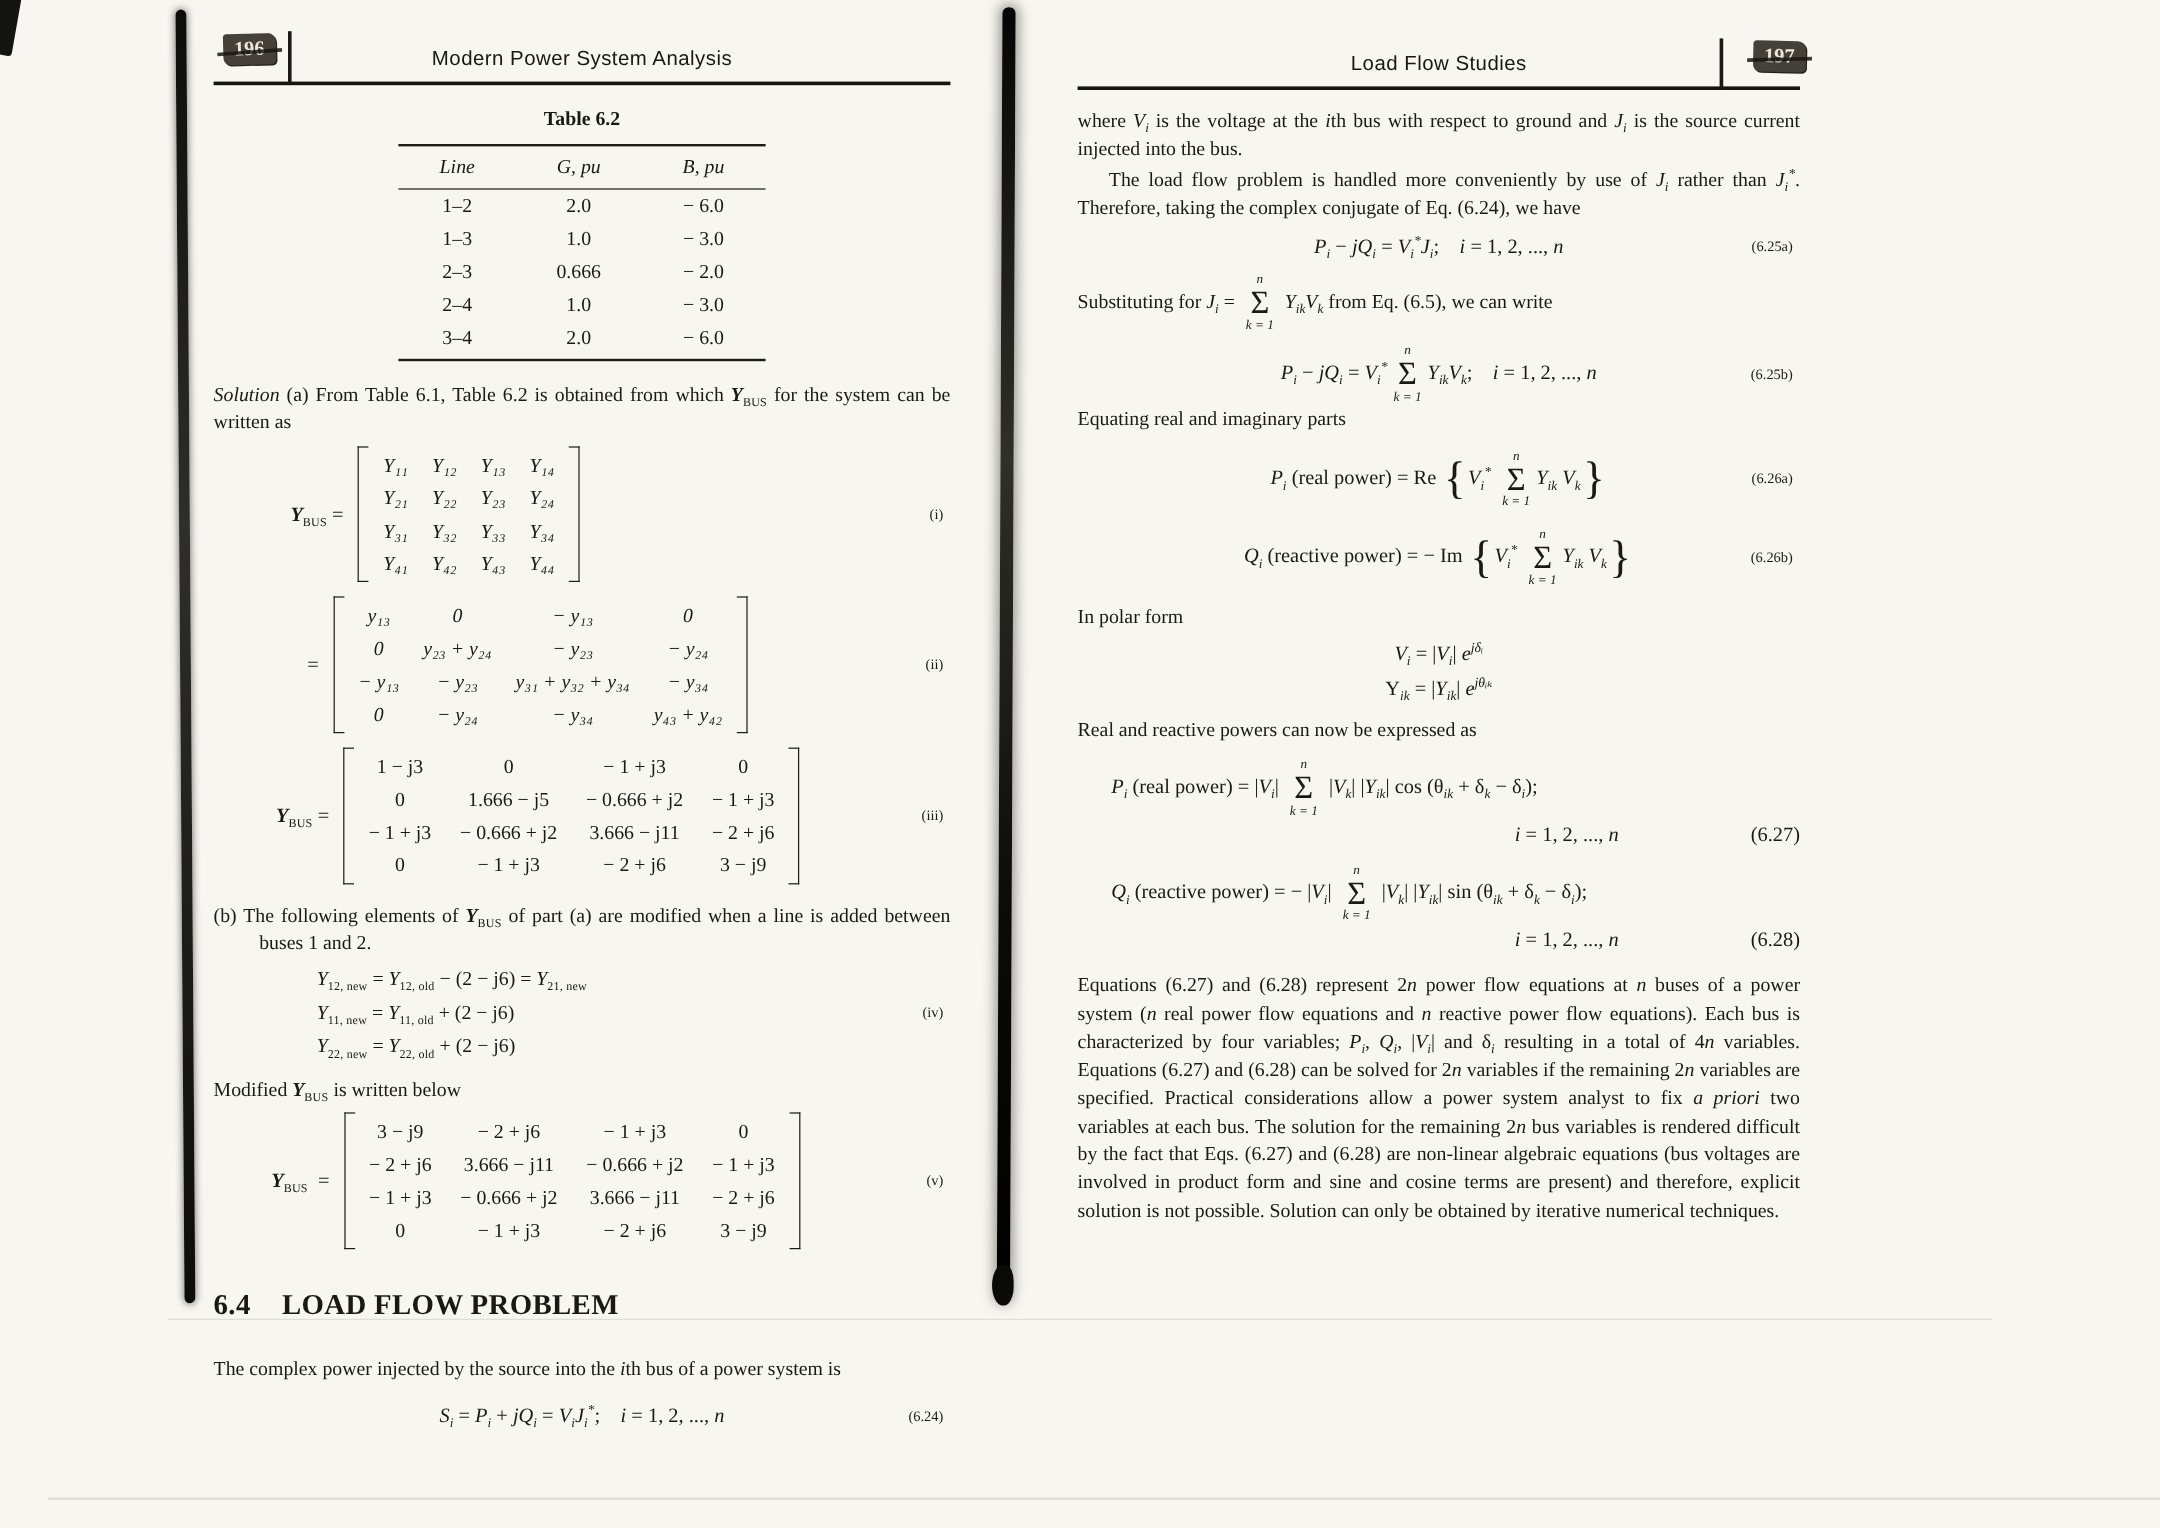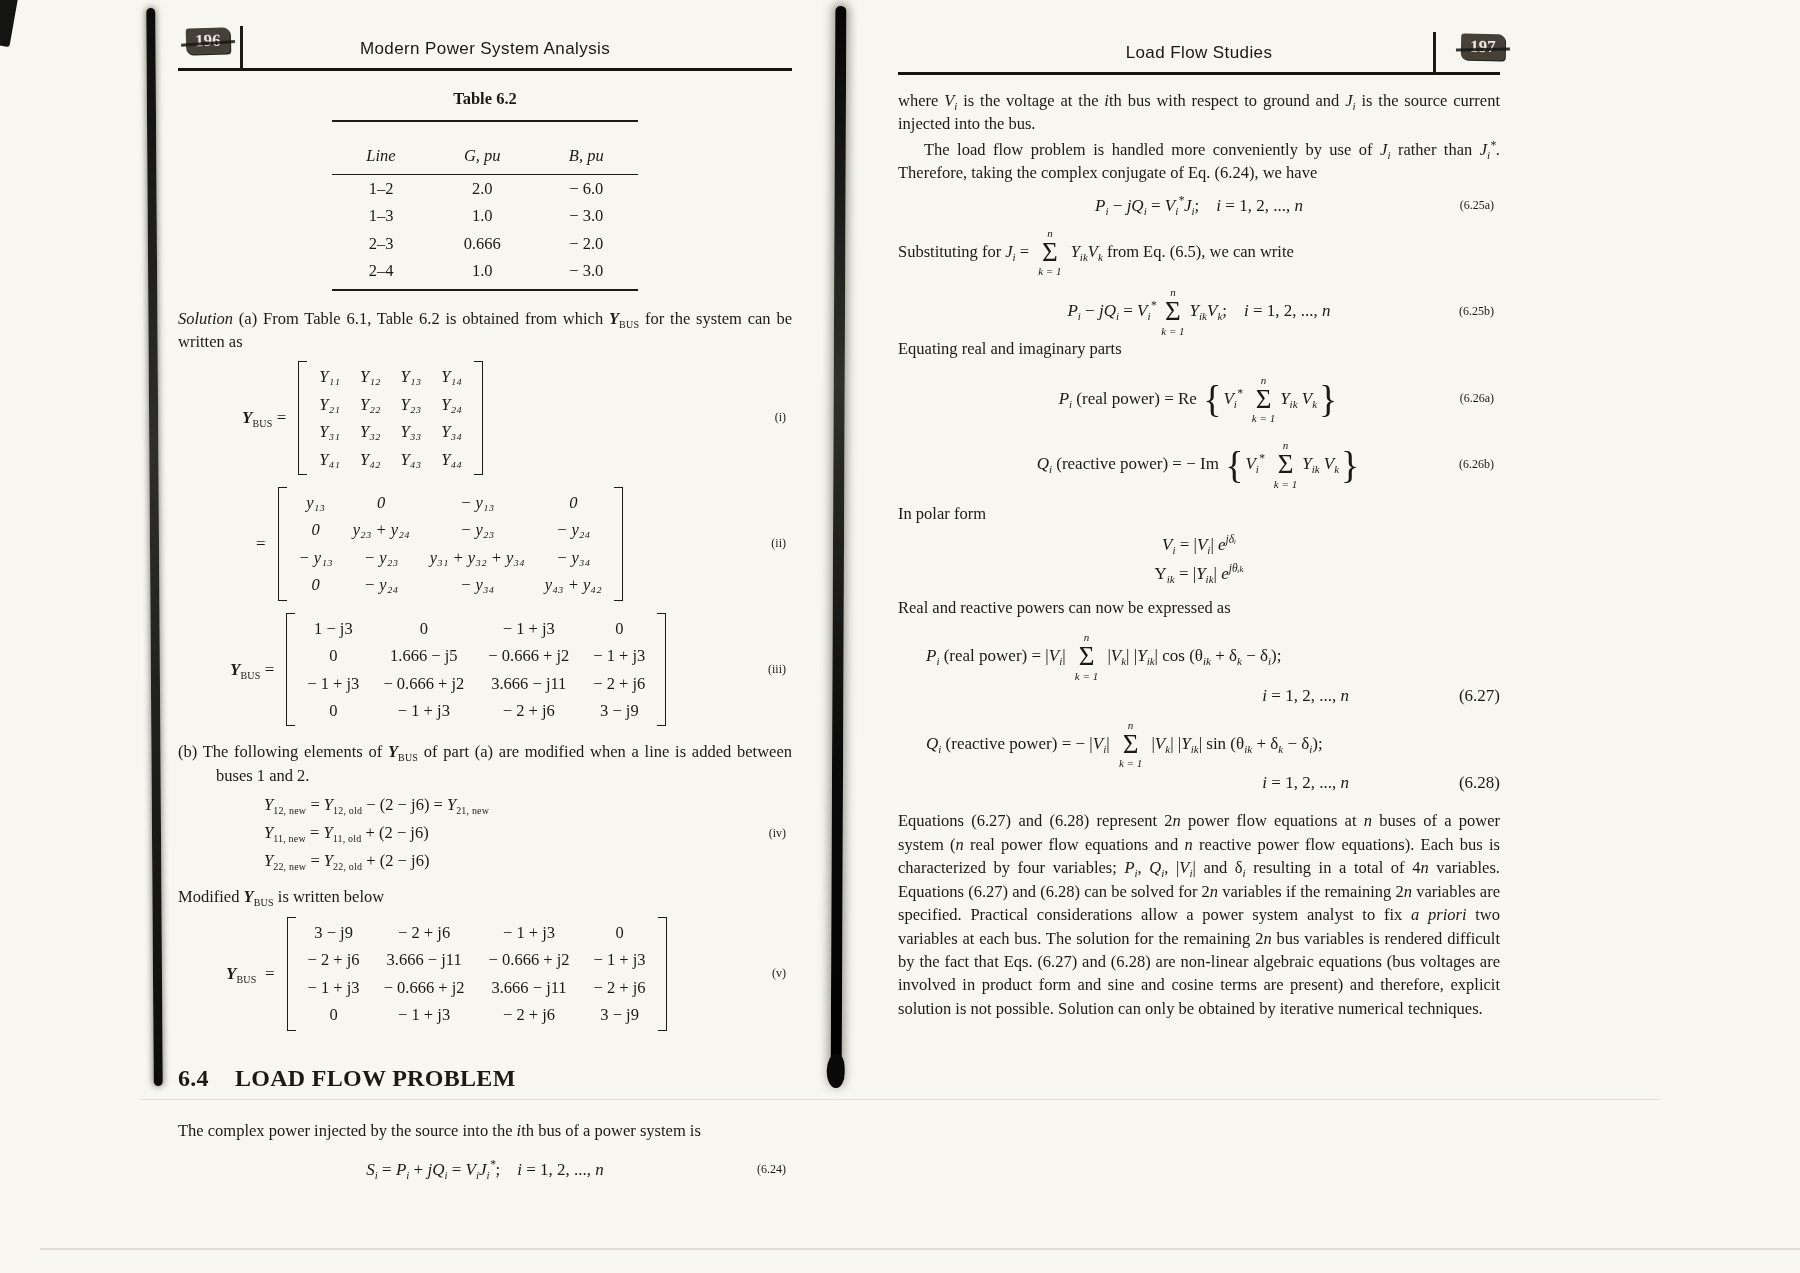--- a/index.html
+++ b/index.html
@@ -63,21 +63,21 @@
   .sum-top{font-size:11px;font-style:italic;margin-bottom:1px;}
   .sum-sigma{font-size:27px;line-height:.95;}
   .sum-bot{font-size:11px;font-style:italic;margin-top:1px;}
 
   
   .table-caption{text-align:center;font-weight:bold;margin:16px 0 10px;}
   .table-wrap{display:flex;justify-content:center;}
   table.datatable{border-collapse:collapse;font-size:16.5px;}
   table.datatable th{
     font-style:italic;font-weight:normal;text-align:center;
-    padding:22px 34px 6px;border-top:2px solid #1c1b16;border-bottom:1.5px solid #1c1b16;margin-top:28px;
+    padding:5px 34px 6px;border-top:2px solid #1c1b16;border-bottom:1.5px solid #1c1b16;margin-top:28px;
   }
   table.datatable td{padding:2px 34px;text-align:center;}
   table.datatable tbody tr:last-child td{border-bottom:2px solid #1c1b16;padding-bottom:6px;}
 
   
   .eqrow{position:relative;display:flex;align-items:center;}
   .eqrow.centered{justify-content:center;}
   .eq{white-space:pre;font-size:17px;}
   .eqnum{position:absolute;right:6px;top:50%;transform:translateY(-50%);font-size:12px;white-space:pre;}
   .mlabel{white-space:pre;font-size:17px;margin-right:12px;}
@@ -137,20 +137,25 @@
             <tr>
               <td>2–3</td>
               <td>0.666</td>
               <td>− 2.0</td>
             </tr>
             <tr>
               <td>2–4</td>
               <td>1.0</td>
               <td>− 3.0</td>
             </tr>
+            <tr>
+              <td>3–4</td>
+              <td>2.0</td>
+              <td>− 6.0</td>
+            </tr>
           </tbody>
         </table>
       </div>
 
     <p class="para rich" style="margin-top:16px;"><span class="seg-i">Solution</span><span class="seg-t">  (a) From Table 6.1, Table 6.2 is obtained from which </span><span class="seg-bi">Y</span><sub class="seg-subr">BUS</sub><span class="seg-t"> for the system can be written as</span></p>
 
     <div class="eqrow" style="margin-top:8px;padding-left:64px;">
       <span class="mlabel rich"><span class="seg-bi">Y</span><sub class="seg-subr">BUS</sub><span class="seg-t"> =</span></span>
       <span class="matrix m-sym">
           <span class="bracket bl"></span>

